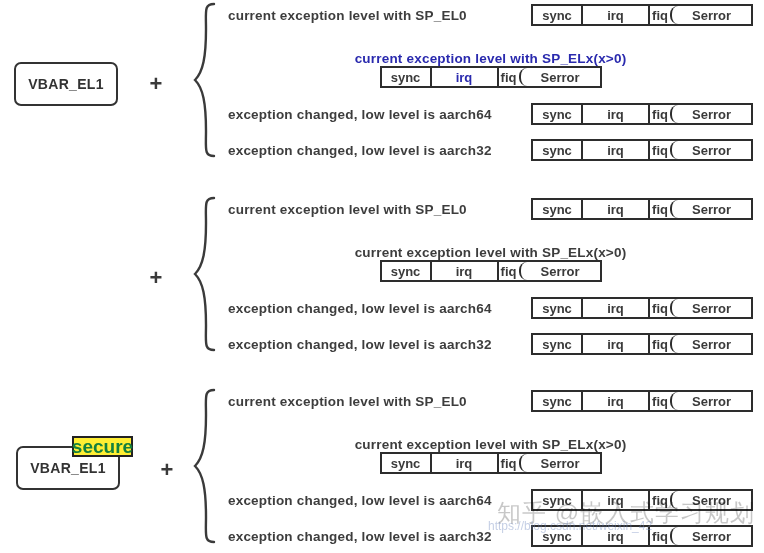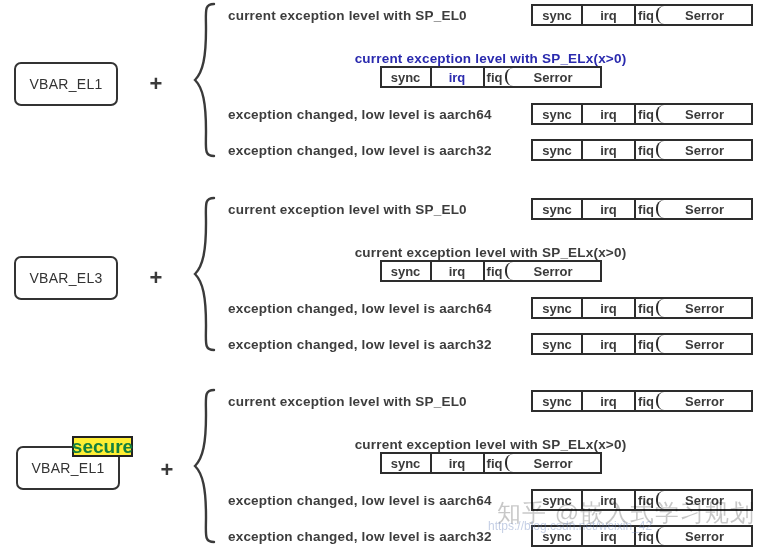--- a/index.html
+++ b/index.html
@@ -10,21 +10,21 @@
   }
   .group{position:absolute;left:0;width:764px;height:166px;}
   #g1{top:0;}
   #g2{top:194px;}
   #g3{top:386px;}
 
   .vbox{
     position:absolute;left:14px;top:62px;width:100px;height:40px;
     border:2.5px solid #333333;border-radius:7px;background:#ffffff;
     display:flex;align-items:center;justify-content:center;
-    font-weight:normal;font-size:14px;color:#333333;letter-spacing:.3px;
+    font-weight:bold;font-size:14px;color:#333333;letter-spacing:.3px;
   }
   .g3mod .vbox{left:16px;top:60px;}
 
   .plus{
     position:absolute;left:144px;top:70px;width:24px;height:28px;
     font-size:22px;font-weight:bold;color:#3a3a3a;text-align:center;line-height:28px;
   }
   .g3mod .plus{left:155px;}
 
   .brace{position:absolute;left:190px;top:1px;}
@@ -41,21 +41,21 @@
   .vtable{
     width:222px;height:22px;box-sizing:border-box;flex:0 0 auto;
     border:2px solid #2d2d2d;background:#ffffff;display:flex;
   }
   .cell{
     height:100%;box-sizing:border-box;
     display:flex;align-items:center;justify-content:center;
     font-size:13px;font-weight:bold;color:#3a3a3a;
   }
   .cell + .cell{border-left:2px solid #2d2d2d;}
-  .c1{width:48px;}.c2{width:53px;}.c3{width:22px;text-align:right;}.c4{flex:1;border-radius:8px;}
+  .c1{width:48px;}.c2{width:67px;}.c3{width:22px;text-align:right;}.c4{flex:1;border-radius:8px;}
   .cell.hl{color:#2a2aae;}
 
   .secure{
     position:absolute;left:72px;top:50px;width:57px;height:17px;
     background:#ffee33;border:2px solid #222222;
     color:#15803d;font-size:19px;font-weight:bold;
     display:flex;align-items:center;justify-content:center;z-index:2;
   }
 
   .wm{
@@ -114,23 +114,20 @@
     <div class="vtable">
       <div class="cell c1">sync</div>
       <div class="cell c2">irq</div>
       <div class="cell c3">fiq</div>
       <div class="cell c4">Serror</div>
     </div>
   </div>
 </div>
 
 <div class="group" id="g2">
-  <div class="vbox">
-    <span>VBAR_EL3</span>
-  </div>
   <div class="plus">+</div>
   <svg class="brace" width="26" height="158" viewBox="0 0 26 158">
     <path d="M24 3 C14 3 16 10 16 28 C16 56 13 71 5 79 C13 87 16 102 16 130 C16 148 14 155 24 155" fill="none" stroke="#3a3a3a" stroke-width="2.4" stroke-linecap="round"></path>
   </svg>
 
   <div class="row r1">
     <span class="lbl">current exception level with SP_EL0</span>
     <div class="vtable">
       <div class="cell c1">sync</div>
       <div class="cell c2">irq</div>

